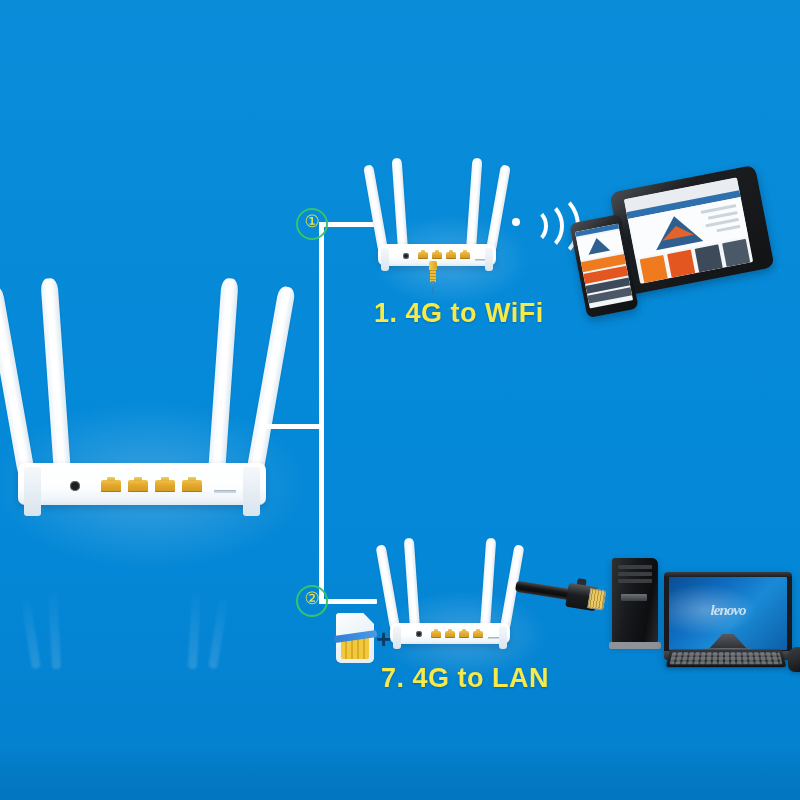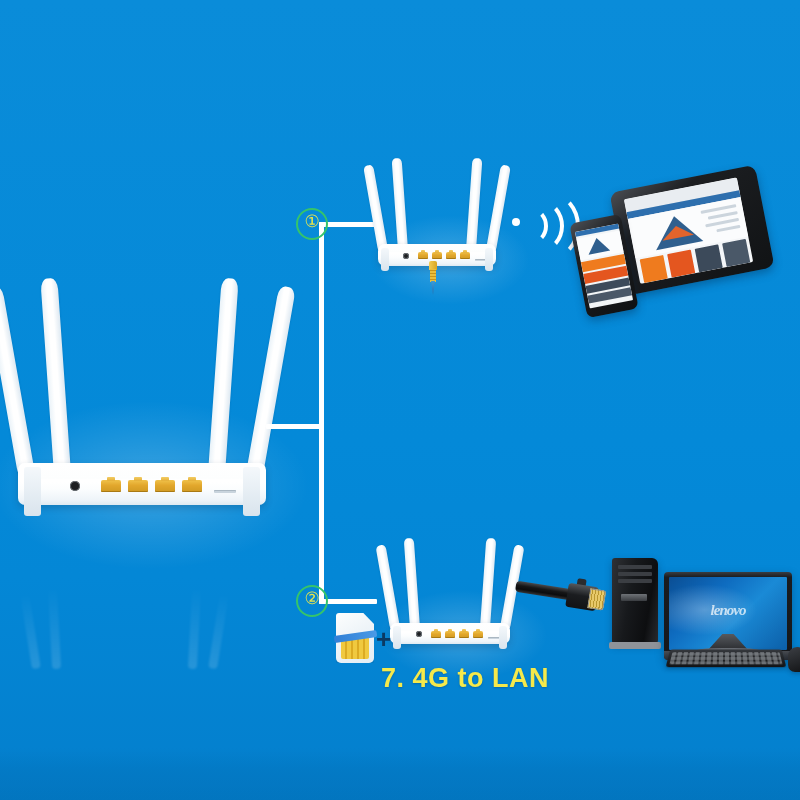--- a/index.html
+++ b/index.html
@@ -322,20 +322,21 @@
         <div class="bar" style="top:7px;height:22px;background:#fbfcfd;"></div>
         <div style="position:absolute;left:9px;top:10px;width:0;height:0;border-left:11px solid transparent;border-right:11px solid transparent;border-bottom:15px solid #2f5f8e;"></div>
         <div class="bar" style="top:31px;height:10px;background:#ef7b1e;"></div>
         <div class="bar" style="top:43px;height:10px;background:#e4561f;"></div>
         <div class="bar" style="top:55px;height:8px;background:#3c4a5a;"></div>
         <div class="bar" style="top:65px;height:8px;background:#4a5868;"></div>
       </div>
     </div>
   </div>
 
+  <div class="cap" style="left:374px;top:298px;font-size:27px;">1. 4G  to WiFi</div>
 
   <div class="glow" style="left:378px;top:590px;width:170px;height:90px;"></div>
   <div class="router" id="router-lan" style="left:390px;top:538px;width:120px;height:106px;">
     <div class="ant" style="left:0px;top:6px;width:10px;height:84px;transform:rotate(-10deg);transform-origin:bottom center;"></div>
     <div class="ant" style="left:20px;top:0px;width:10px;height:90px;transform:rotate(-4deg);transform-origin:bottom center;"></div>
     <div class="ant" style="left:90px;top:0px;width:10px;height:90px;transform:rotate(4deg);transform-origin:bottom center;"></div>
     <div class="ant" style="left:110px;top:6px;width:10px;height:84px;transform:rotate(10deg);transform-origin:bottom center;"></div>
 
     <div class="body" style="height:21px;">
       <div class="pwr" style="left:26px;top:8px;width:6px;height:6px;"></div>

